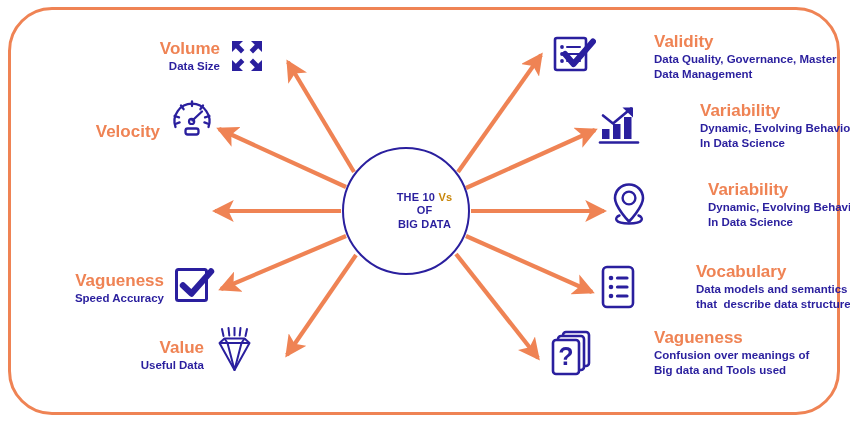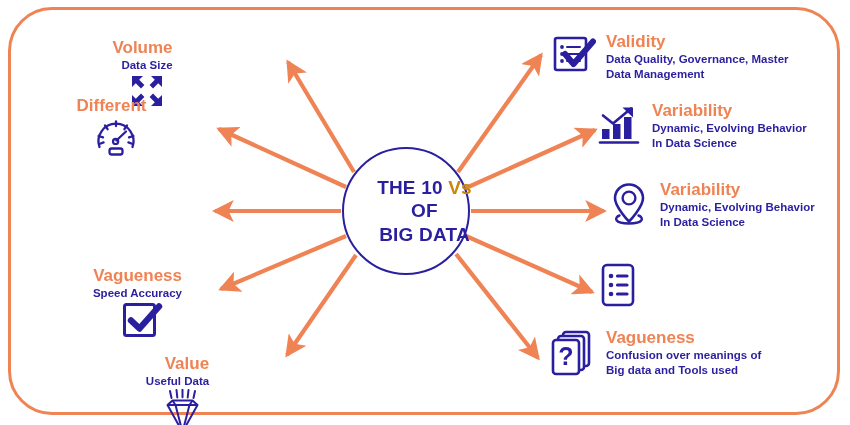--- a/index.html
+++ b/index.html
@@ -46,44 +46,46 @@
     border-radius: 50%;
     background: #ffffff;
     box-sizing: border-box;
     display: flex;
     flex-direction: column;
     align-items: center;
     justify-content: center;
     line-height: 1.22;
   }
   .hub-line {
-    font-size: 19px;
+    font-size: 11px;
     font-weight: bold;
     color: #2a1f9e;
     letter-spacing: .2px;
     white-space: nowrap;
     margin-left: 37px;
   }
   .hub-accent {
     color: #c8860a;
   }
   
   .item {
     position: absolute;
     display: flex;
     align-items: center;
   }
   .item.left {
-    flex-direction: column;
+    flex-direction: row;
     justify-content: flex-end;
     text-align: right;
+    align-items: flex-end;
   }
   .item.right {
     flex-direction: row;
     text-align: left;
+    gap: 48px;
   }
   .txt-wrap {
     display: flex;
     flex-direction: column;
   }
   .item.left .txt-wrap { align-items: flex-end; }
   .item.right .txt-wrap { align-items: flex-start; }
   .v-title {
     color: #ef8354;
     font-size: 17px;
@@ -150,21 +152,21 @@
         <path d="M3 3 L14 3 L10.2 6.8 L15.4 12 L12 15.4 L6.8 10.2 L3 14 Z"></path>
         <path d="M33 3 L22 3 L25.8 6.8 L20.6 12 L24 15.4 L29.2 10.2 L33 14 Z"></path>
         <path d="M3 33 L14 33 L10.2 29.2 L15.4 24 L12 20.6 L6.8 25.8 L3 22 Z"></path>
         <path d="M33 33 L22 33 L25.8 29.2 L20.6 24 L24 20.6 L29.2 25.8 L33 22 Z"></path>
       </g>
     </svg>
   </div>
 
   <div class="item left" style="left:8px; top:96px; width:207px;">
     <div class="txt-wrap">
-      <div class="v-title">Different</div>
+      <div class="v-title">Velocity</div>
     </div>
     <svg class="ico" width="46" height="46" viewBox="0 0 46 46">
       <g fill="none" stroke="#2a1f9e" stroke-width="2.3" stroke-linecap="round">
         <path d="M6.5 31 A17.5 17.5 0 1 1 39.5 31"></path>
         <path d="M23 5.5 L23 10"></path>
         <path d="M12 9.5 L14.6 13.2"></path>
         <path d="M34 9.5 L31.4 13.2"></path>
         <path d="M5.6 20 L10 21.3"></path>
         <path d="M40.4 20 L36 21.3"></path>
         <path d="M6.3 28 L10.6 26.4"></path>
@@ -181,21 +183,21 @@
     <div class="txt-wrap">
       <div class="v-title">Vagueness</div>
       <div class="v-desc">Speed Accuracy</div>
     </div>
     <svg class="ico" width="42" height="40" viewBox="0 0 42 40">
       <rect x="3.5" y="3.5" width="30" height="31" rx="2" fill="none" stroke="#2a1f9e" stroke-width="3"></rect>
       <path d="M10 19.5 L18.5 27.5 L38 5.5" fill="none" stroke="#2a1f9e" stroke-width="6.4" stroke-linecap="round" stroke-linejoin="round"></path>
     </svg>
   </div>
 
-  <div class="item left" style="left:100px; top:354px; width:155px;">
+  <div class="item left" style="left:100px; top:327px; width:155px;">
     <div class="txt-wrap">
       <div class="v-title">Value</div>
       <div class="v-desc">Useful Data</div>
     </div>
     <svg class="ico" width="42" height="46" viewBox="0 0 42 46">
       <g stroke="#2a1f9e" stroke-width="2" fill="none" stroke-linecap="round">
         <path d="M9 2 L10.5 9"></path>
         <path d="M15.5 1 L16.3 8.5"></path>
         <path d="M21.5 0.8 L21.5 8.3"></path>
         <path d="M27.5 1 L26.7 8.5"></path>
@@ -271,20 +273,25 @@
         <circle cx="11" cy="14" r="2.3"></circle>
         <circle cx="11" cy="23" r="2.3"></circle>
         <circle cx="11" cy="32" r="2.3"></circle>
       </g>
       <g stroke="#2a1f9e" stroke-width="3.2" stroke-linecap="round">
         <path d="M17.5 14 L27 14"></path>
         <path d="M17.5 23 L27 23"></path>
         <path d="M17.5 32 L27 32"></path>
       </g>
     </svg>
+    <div class="txt-wrap">
+      <div class="v-title">Vocabulary</div>
+      <div class="v-desc">Data models and semantics
+that  describe data structure</div>
+    </div>
   </div>
 
   <div class="item right" style="left:550px; top:328px;">
     <svg class="ico" width="46" height="48" viewBox="0 0 46 48">
       <rect x="13" y="3" width="26" height="34" rx="3" fill="#ffffff" stroke="#2a1f9e" stroke-width="2.6"></rect>
       <rect x="8" y="7" width="26" height="34" rx="3" fill="#ffffff" stroke="#2a1f9e" stroke-width="2.6"></rect>
       <rect x="3" y="11" width="26" height="34" rx="3" fill="#ffffff" stroke="#2a1f9e" stroke-width="2.6"></rect>
       <text x="16" y="36" font-family="'Liberation Sans', sans-serif" font-size="25" font-weight="bold" fill="#2a1f9e" text-anchor="middle">?</text>
     </svg>
     <div class="txt-wrap">

